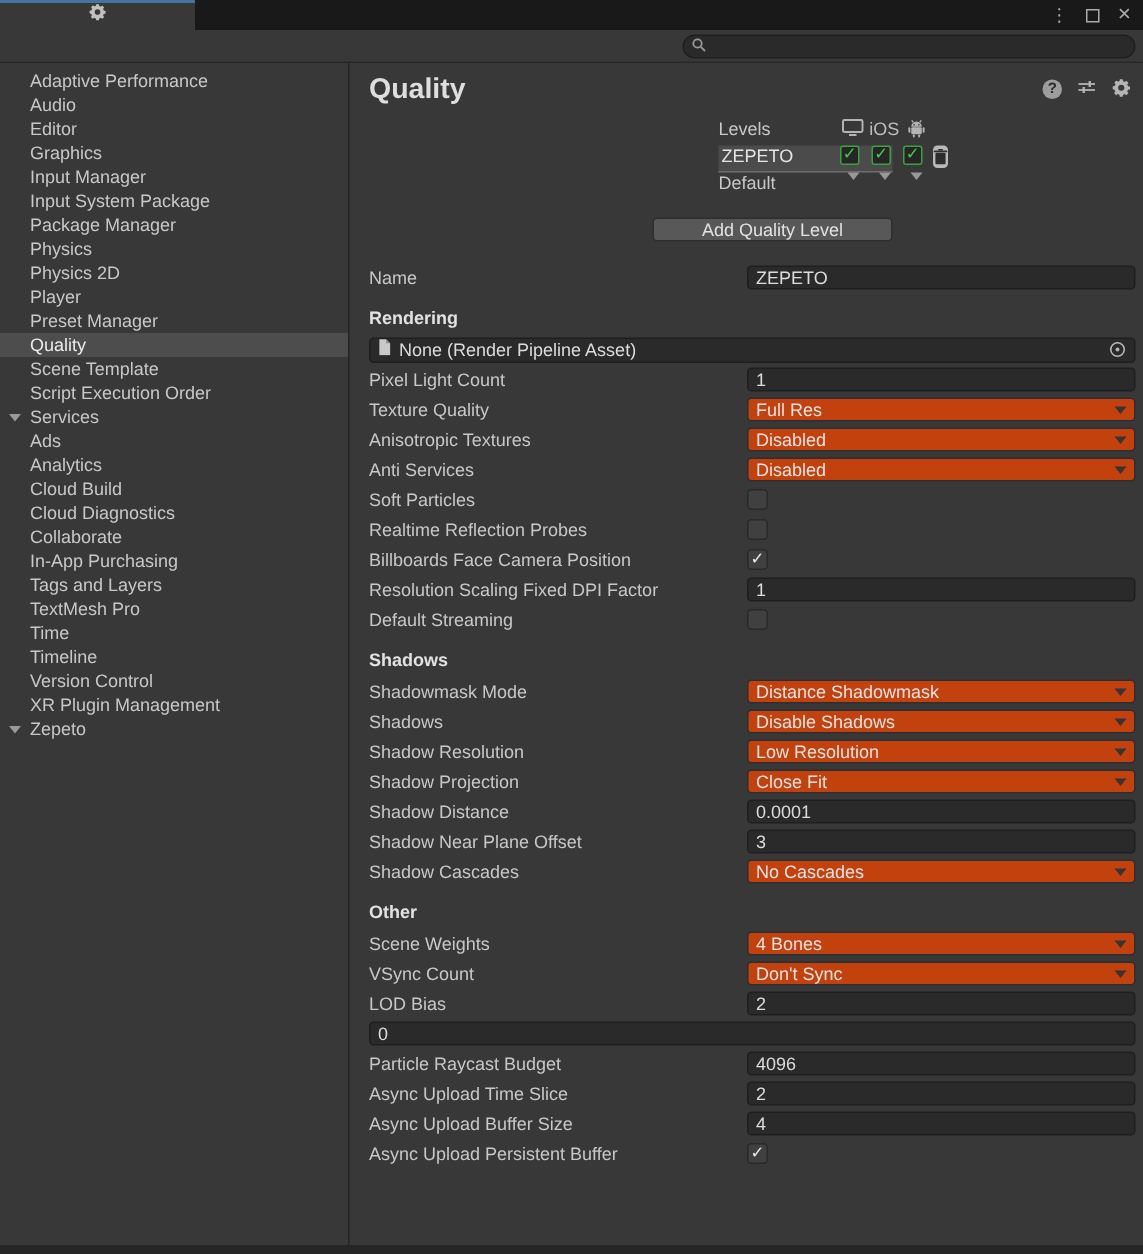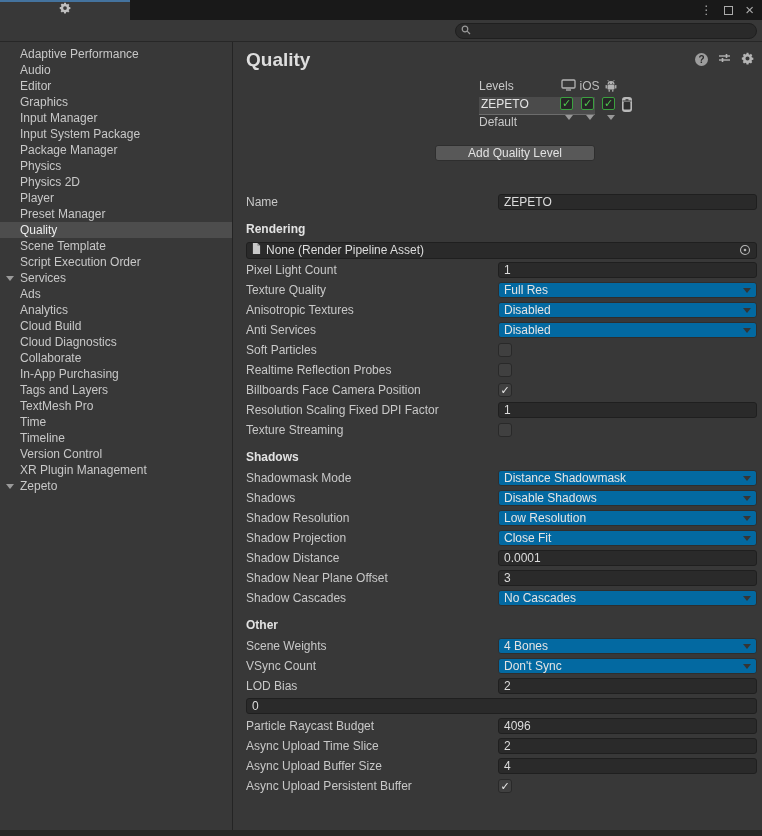--- a/index.html
+++ b/index.html
@@ -51,27 +51,27 @@
   .gcheck { width:13px; height:13px; background:#262626; border:1px solid #3ba13f; border-radius:2px;
             color:#4ec94e; font-size:11px; line-height:11px; text-align:center; }
   .trash-btn { width:16px; height:15px; background:#b9b9b9; border-radius:3px;
                display:flex; align-items:center; justify-content:center; margin-left:3px; }
   .dd-mini { width:0; height:0; border-left:4px solid transparent; border-right:4px solid transparent;
              border-top:5px solid #989898; }
   .add-btn { display:block; margin:12px 0 0 189px; width:160px; height:16px; background:#585858;
              border:1px solid #2e2e2e; border-radius:3px; color:#e2e2e2; font-size:12px; line-height:13px;
              text-align:center; font-family:inherit; padding:0; cursor:default; }
   
-  .name-row { margin-top:33px;justify-content:center; }
+  .name-row { margin-top:16px;justify-content:center; }
   .form-row { display:flex; align-items:center; height:16px; margin-bottom:4px; }
   .lbl { width:252px; flex:none; color:#c8c8c8; white-space:nowrap; overflow:hidden; }
   .ctrl { flex:1; display:flex; align-items:center; min-width:0; }
   .tfield { flex:1; height:16px; background:#2a2a2a; border:1px solid #1f1f1f; border-radius:3px;
             color:#dcdcdc; font-size:12px; font-family:inherit; padding:0 5px; outline:none; min-width:0; }
-  .dropdown { flex:1; height:16px; background:#0369a1; border:1px solid #2e2e2e; border-radius:3px;
+  .dropdown { flex:1; height:16px; background:#c2410c; border:1px solid #2e2e2e; border-radius:3px;
               display:flex; align-items:center; padding:0 5px; color:#e4e4e4; position:relative; min-width:0; }
   .dd-arrow { position:absolute; right:5px; top:5px; width:0; height:0;
               border-left:4px solid transparent; border-right:4px solid transparent; border-top:5px solid #353535; }
   .checkbox { width:14px; height:14px; background:#404040; border:1px solid #292929; border-radius:3px;
               color:#ececec; font-size:11px; line-height:12px; text-align:center; }
   .section-title { font-weight:bold; color:#e2e2e2; margin:12px 0 6px 0; }
   .objfield { display:flex; align-items:center; width:100%; height:17px; background:#2a2a2a;
               border:1px solid #1f1f1f; border-radius:3px; padding:0 5px; gap:5px; color:#dcdcdc; }
   .objfield .picker { margin-left:auto; display:flex; align-items:center; }
   
@@ -297,21 +297,21 @@
               <div class="checkbox">✓</div>
             </div>
           </div>
           <div class="form-row">
             <span class="lbl">Resolution Scaling Fixed DPI Factor</span>
             <div class="ctrl">
               <input class="tfield" value="1" style="">
             </div>
           </div>
           <div class="form-row">
-            <span class="lbl">Texture Streaming</span>
+            <span class="lbl">Default Streaming</span>
             <div class="ctrl">
               <div class="checkbox"></div>
             </div>
           </div>
           <div class="section-title">Shadows</div>
           <div class="form-row">
             <span class="lbl">Shadowmask Mode</span>
             <div class="ctrl">
               <div class="dropdown">
                 <span>Distance Shadowmask</span>

